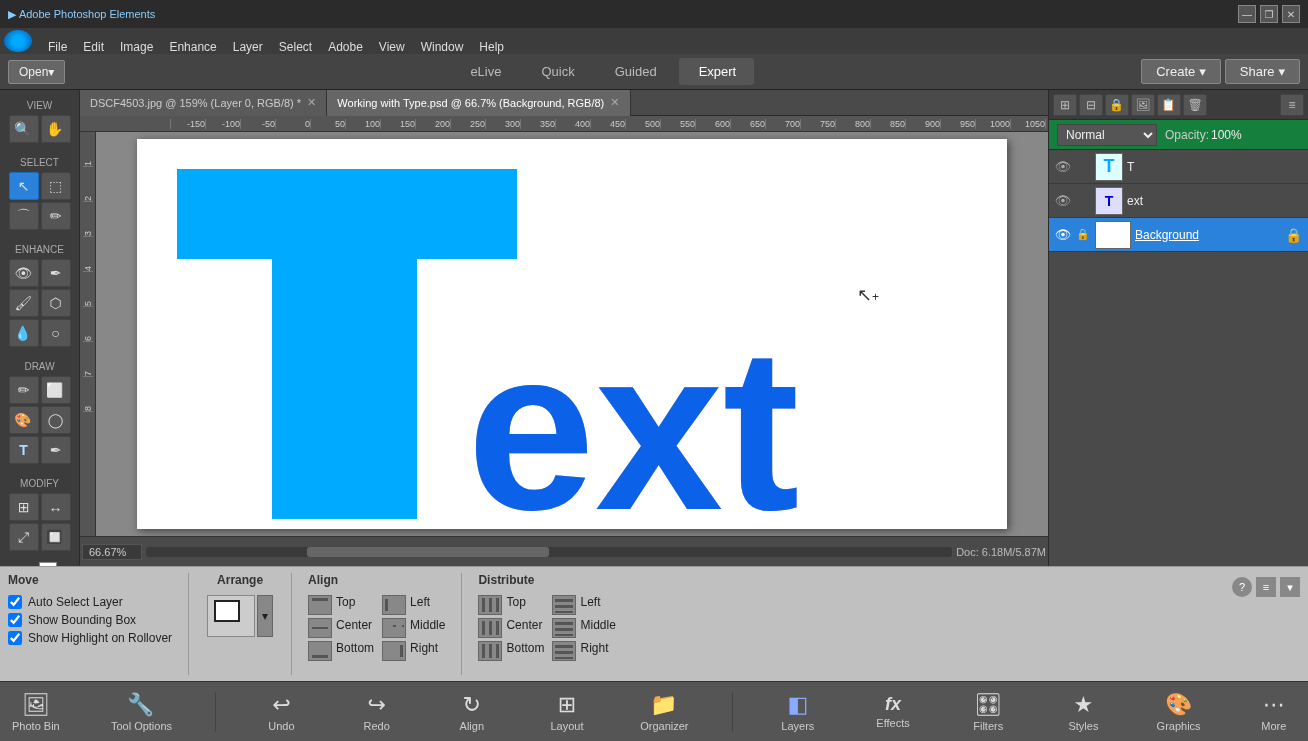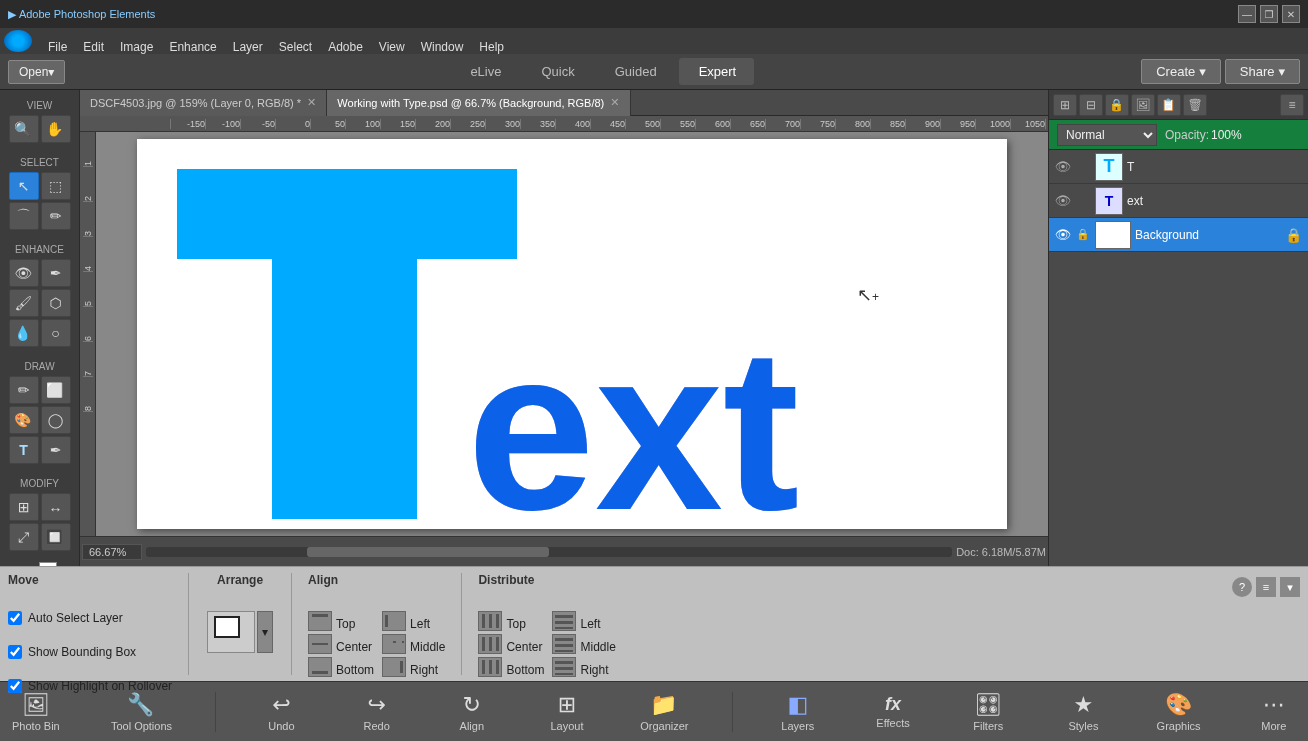--- a/index.html
+++ b/index.html
@@ -78,31 +78,31 @@
     .layer-eye { width: 16px; height: 16px; color: #aaa; display: flex; align-items: center; justify-content: center; font-size: 13px; cursor: pointer; }
     .layer-lock { width: 16px; height: 16px; color: #aaa; display: flex; align-items: center; justify-content: center; font-size: 11px; }
     .layer-thumb { width: 28px; height: 28px; border: 1px solid #666; background: #fff; display: flex; align-items: center; justify-content: center; color: #333; font-size: 14px; font-weight: bold; }
     .layer-name { color: #eee; font-size: 12px; flex: 1; }
     .layer-icon { width: 16px; height: 16px; display: flex; align-items: center; justify-content: center; }
 
     
     #options-bar { background: #c0c0c0; height: 115px; border-top: 1px solid #999; padding: 6px 8px; display: flex; gap: 12px; }
 
     
-    .options-section { display: flex; flex-direction: column; gap: 20px; }
+    .options-section { display: flex; flex-direction: column; gap: 4px; }
     .options-section .section-title { font-size: 12px; font-weight: bold; color: #333; margin-bottom: 4px; }
     .checkbox-row { display: flex; align-items: center; gap: 6px; font-size: 12px; color: #222; }
     .checkbox-row input[type="checkbox"] { width: 14px; height: 14px; }
 
     .section-divider { width: 1px; background: #999; margin: 0 4px; }
 
     
     .align-grid { display: flex; gap: 8px; }
     .align-col { display: flex; flex-direction: column; gap: 3px; }
-    .align-btn { display: flex; align-items: flex-end; gap: 4px; cursor: pointer; font-size: 12px; color: #222; }
+    .align-btn { display: flex; align-items: flex-start; gap: 4px; cursor: pointer; font-size: 12px; color: #222; }
     .align-btn-icon { width: 24px; height: 20px; background: #888; border: 1px solid #666; display: flex; align-items: center; justify-content: center; }
     .align-btn-icon svg { width: 20px; height: 16px; }
 
     
     #bottom-dock { background: #555; height: 60px; display: flex; align-items: center; justify-content: space-between; border-top: 1px solid #333; padding: 0 4px; }
     #bottom-dock .dock-item { display: flex; flex-direction: column; align-items: center; gap: 2px; cursor: pointer; padding: 4px 8px; min-width: 60px; }
     #bottom-dock .dock-icon { font-size: 22px; color: #ddd; }
     #bottom-dock .dock-label { font-size: 11px; color: #ccc; }
     #bottom-dock .dock-divider { width: 1px; height: 40px; background: #444; }
 
@@ -341,21 +341,21 @@
         <div class="layer-eye">👁</div>
         <div class="layer-lock">&nbsp;</div>
         <div class="layer-thumb" style="background:#ddf; color:#0000cc; font-size:14px; font-weight:bold;">T</div>
         <span class="layer-name">ext</span>
       </div>
 
       <div class="layer-item selected">
         <div class="layer-eye" style="color:#fff;">👁</div>
         <div class="layer-lock" style="color:#aaa;">🔒</div>
         <div class="layer-thumb" style="background:#fff; width:36px; height:28px;"></div>
-        <span class="layer-name" style="color:#fff;">Background</span>
+        <span class="layer-name" style="color:#fff;text-decoration:underline;">Background</span>
         <div class="layer-icon" style="color:#fff; font-size:14px;">🔒</div>
       </div>
     </div>
   </div>
 
 </div>
 
 <div id="options-bar">
 
   <div class="options-section" style="min-width:80px;">

